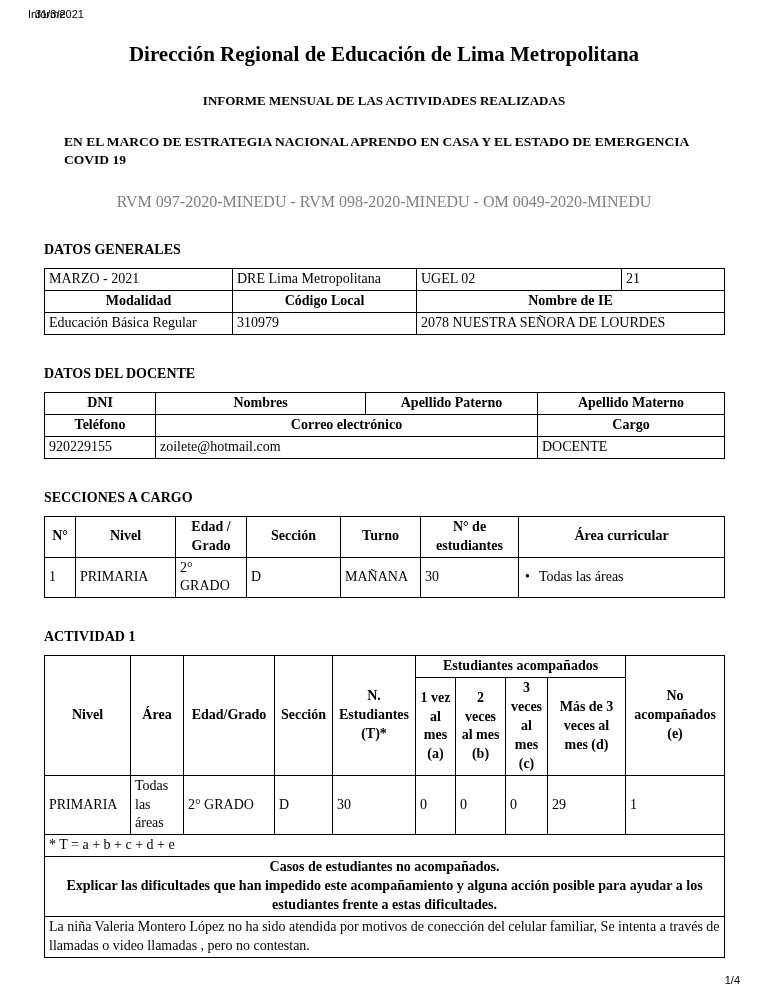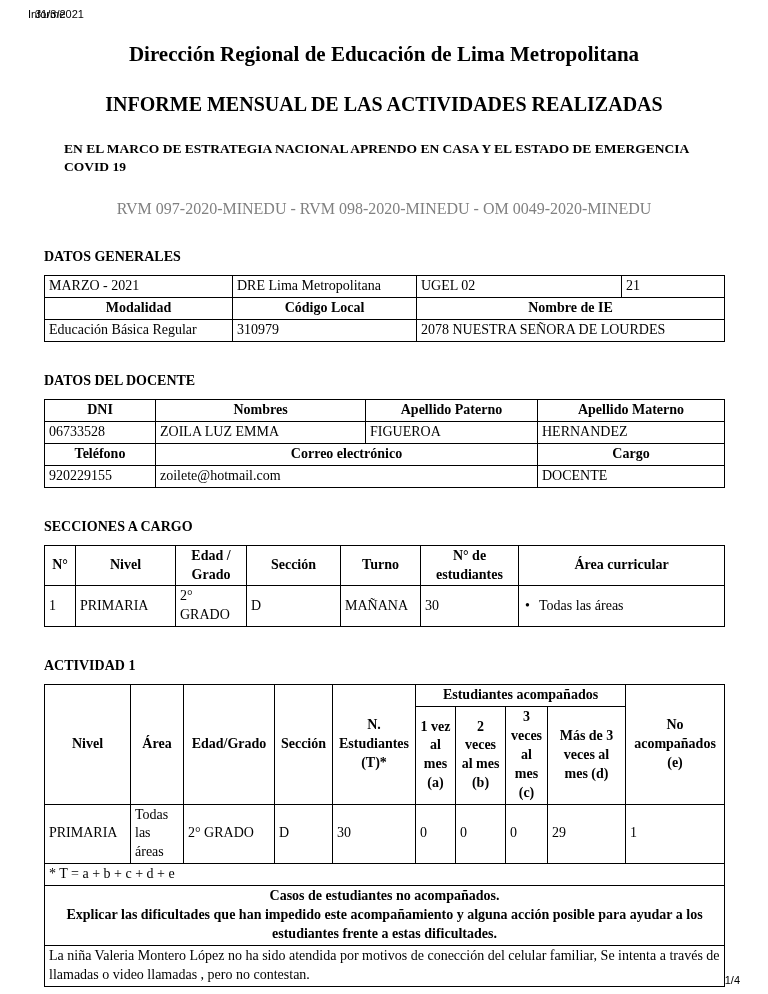--- a/index.html
+++ b/index.html
@@ -18,21 +18,21 @@
   }
   .print-date { position: absolute; left: 35px; top: 0; }
   .print-title { position: absolute; left: 8px; right: 0; top: 0; text-align: left; padding-left: 20px; }
   .page-footer {
     position: absolute; bottom: 8px; right: 28px;
     font-family: "Liberation Sans", "DejaVu Sans", sans-serif;
     font-size: 11px;
   }
   .content { padding: 30px 44px 0 44px; }
   .doc-title  { font-size: 21px; font-weight: bold; text-align: center; margin: 12px 0 0; }
-  .doc-subtitle { font-size: 20px; font-weight: bold; text-align: center; margin: 26px 0 0; }
+  .doc-subtitle { font-size: 13px; font-weight: bold; text-align: center; margin: 26px 0 0; }
   .doc-subtitle2 {
     font-size: 13.5px; font-weight: bold; text-align: left;
     margin: 24px auto 0; max-width: 640px; line-height: 1.35;
   }
   .doc-reference { font-size: 16px; color: #808080; text-align: center; margin: 24px 0 0; }
   .section-heading { font-size: 14px; font-weight: bold; margin: 31px 0 10px; }
 
   table.doc-table {
     border-collapse: collapse; width: 680px; table-layout: fixed;
     font-size: 14px;
@@ -107,26 +107,20 @@
           <col style="width:210px">
           <col style="width:172px">
           <col style="width:187px">
         </colgroup>
       <tbody>
           <tr>
         <th>DNI</th>
         <th>Nombres</th>
         <th>Apellido Paterno</th>
         <th>Apellido Materno</th>
-      </tr>
-      <tr>
-        <td>06733528</td>
-        <td>ZOILA LUZ EMMA</td>
-        <td>FIGUEROA</td>
-        <td>HERNANDEZ</td>
       </tr>
       <tr>
         <th>Teléfono</th>
         <th colspan="2">Correo electrónico</th>
         <th>Cargo</th>
       </tr>
       <tr>
         <td>920229155</td>
         <td colspan="2">zoilete@hotmail.com</td>
         <td>DOCENTE</td>

